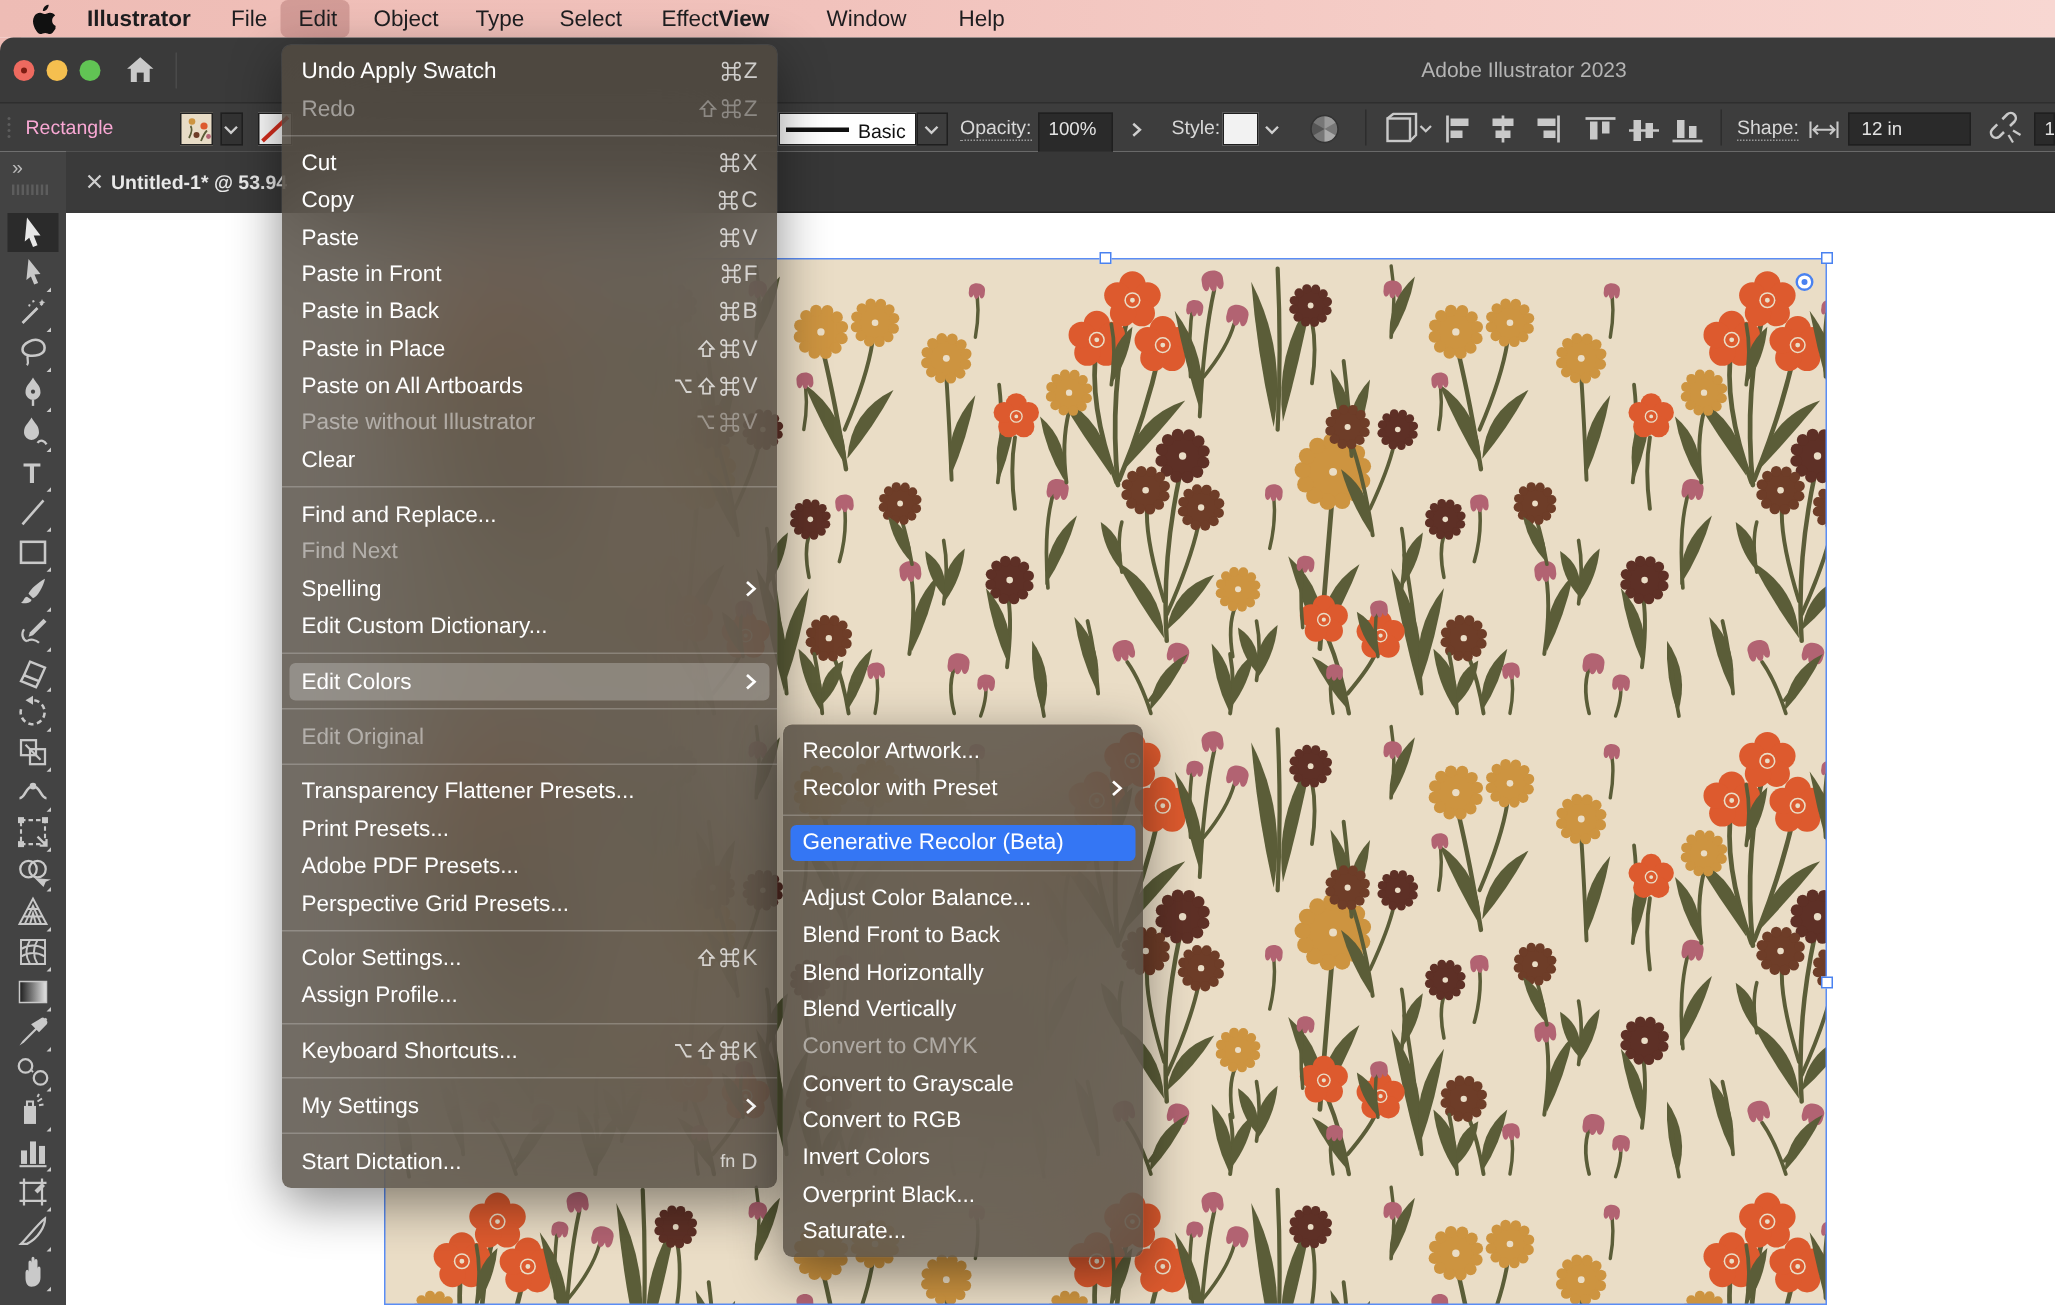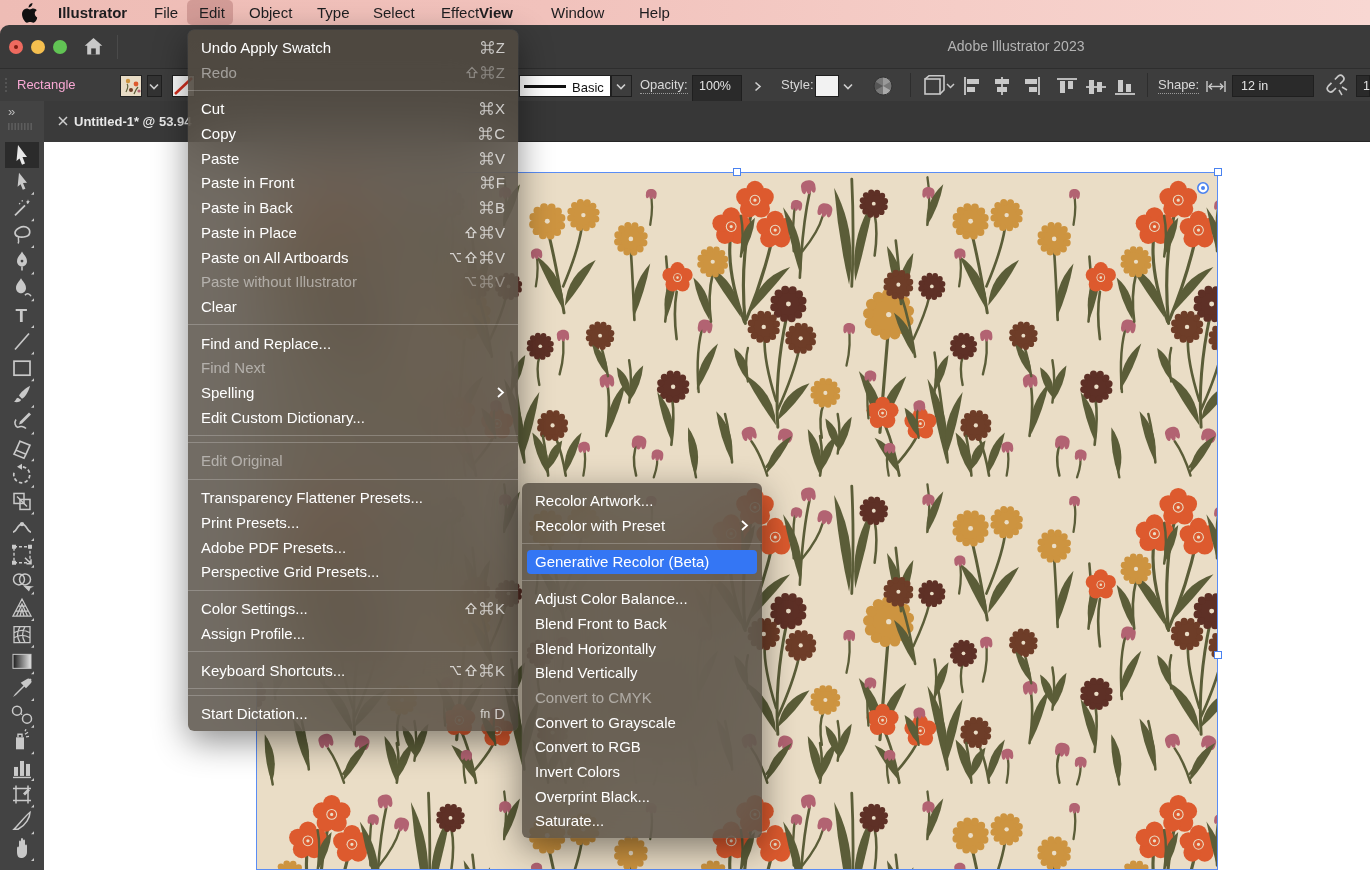--- a/index.html
+++ b/index.html
@@ -924,20 +924,27 @@
     <div class="row">
       <span>Spelling</span>
       <svg width="9" height="13" viewBox="0 0 9 13" class="chev">
         <path d="M2,2 L7,6.5 L2,11" fill="none" stroke="currentColor" stroke-width="1.8"></path>
       </svg>
     </div>
     <div class="row">
       <span>Edit Custom Dictionary...</span>
     </div>
     <div class="sep"></div>
+    <div class="row">
+      <span class="hlgray"></span>
+      <span>Edit Colors</span>
+      <svg width="9" height="13" viewBox="0 0 9 13" class="chev">
+        <path d="M2,2 L7,6.5 L2,11" fill="none" stroke="currentColor" stroke-width="1.8"></path>
+      </svg>
+    </div>
     <div class="sep"></div>
     <div class="row dis">
       <span>Edit Original</span>
     </div>
     <div class="sep"></div>
     <div class="row">
       <span>Transparency Flattener Presets...</span>
     </div>
     <div class="row">
       <span>Print Presets...</span>
@@ -974,20 +981,26 @@
         <svg width="12" height="13" viewBox="0 0 12 13" style="margin:0 1px;">
           <path d="M6,1.4 L10.8,6.6 H8.3 V11.4 H3.7 V6.6 H1.2 Z" fill="none" stroke="currentColor" stroke-width="1.15"></path>
         </svg>
         <svg width="13" height="13" viewBox="0 0 13 13" style="margin:0 1px;">
           <path d="M4.2,4.2 L4.2,2.4 A1.8,1.8 0 1 0 2.4,4.2 L4.2,4.2 M8.8,4.2 L10.6,4.2 A1.8,1.8 0 1 0 8.8,2.4 L8.8,4.2 M8.8,8.8 L8.8,10.6 A1.8,1.8 0 1 0 10.6,8.8 L8.8,8.8 M4.2,8.8 L2.4,8.8 A1.8,1.8 0 1 0 4.2,10.6 L4.2,8.8 M4.2,4.2 L8.8,4.2 L8.8,8.8 L4.2,8.8 Z" fill="none" stroke="currentColor" stroke-width="1.1"></path>
         </svg>
         <span>K</span>
       </span>
     </div>
     <div class="sep"></div>
+    <div class="row">
+      <span>My Settings</span>
+      <svg width="9" height="13" viewBox="0 0 9 13" class="chev">
+        <path d="M2,2 L7,6.5 L2,11" fill="none" stroke="currentColor" stroke-width="1.8"></path>
+      </svg>
+    </div>
     <div class="sep"></div>
     <div class="row">
       <span>Start Dictation...</span>
       <span class="sc">
         <span style="font-size:12px;margin-right:3px;">fn</span>
         <span>D</span>
       </span>
     </div>
   </div>
 <div class="menu" id="submenu">

